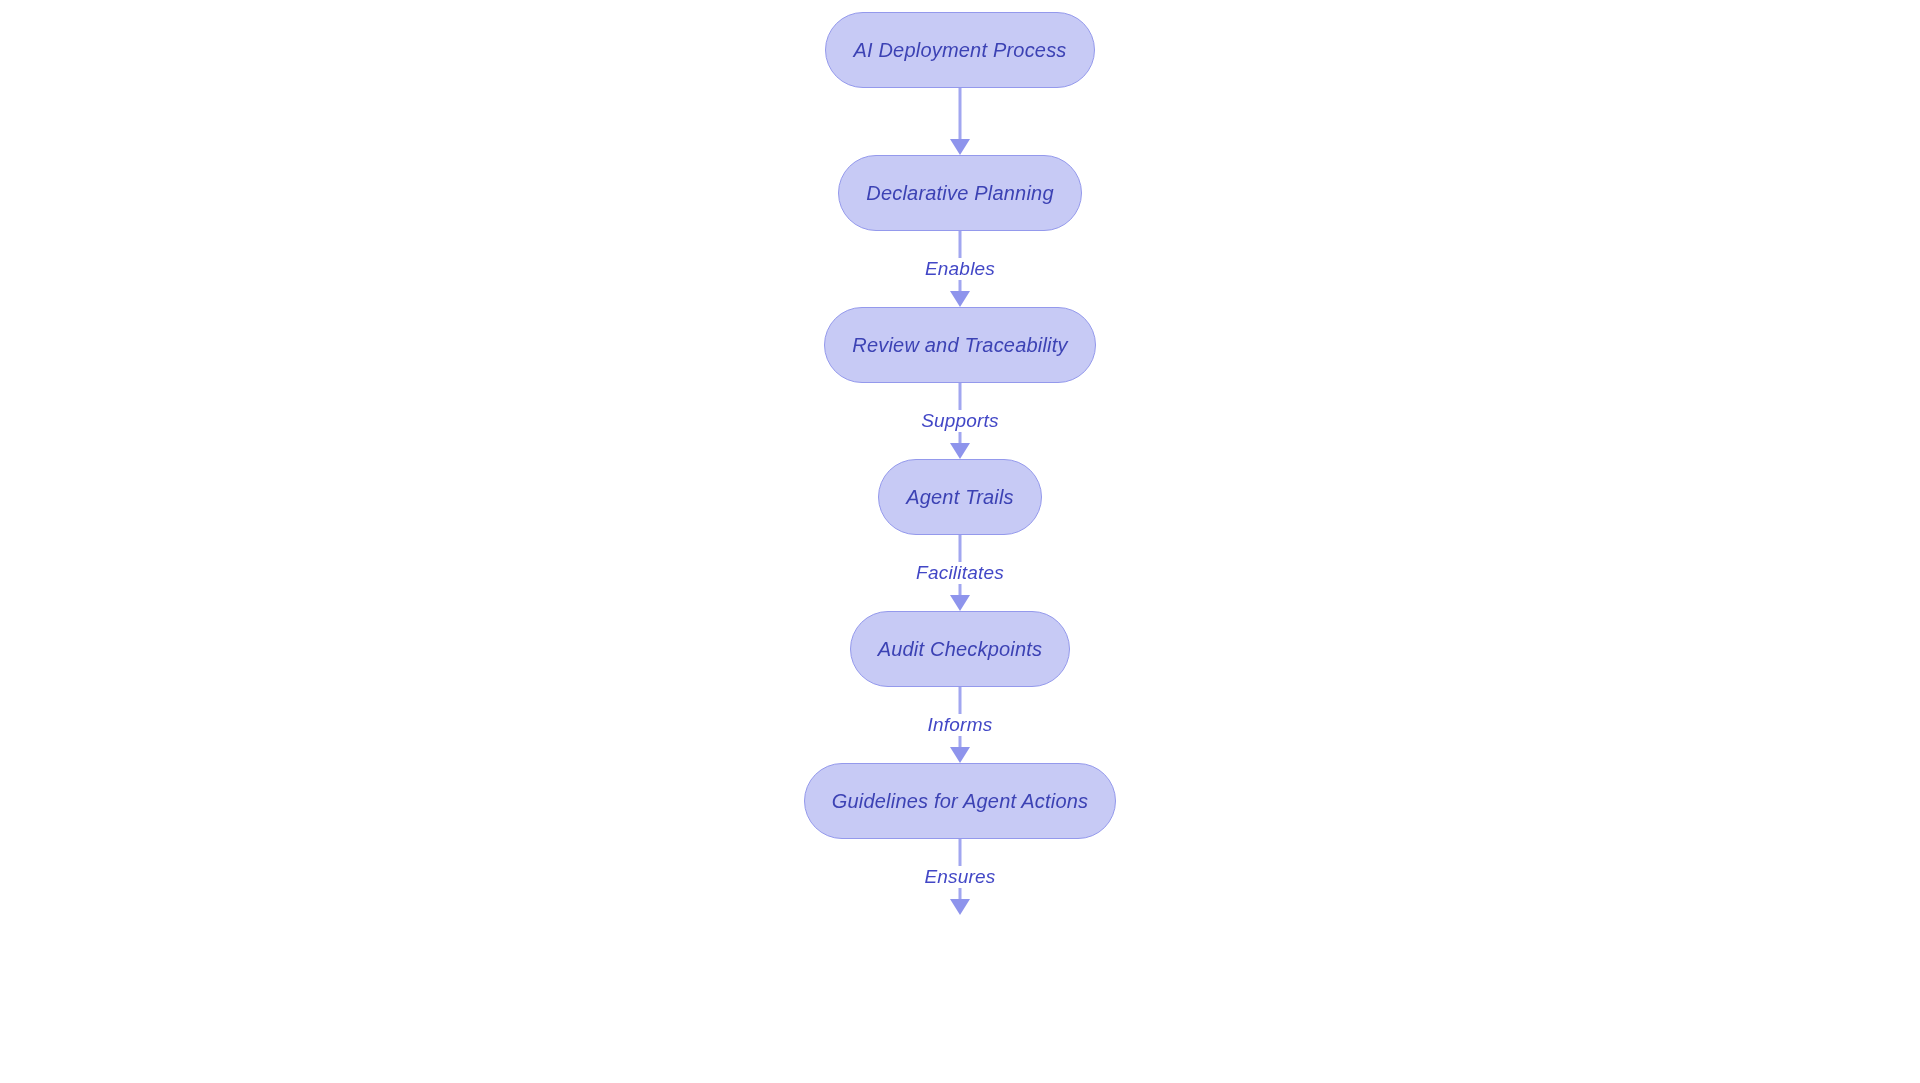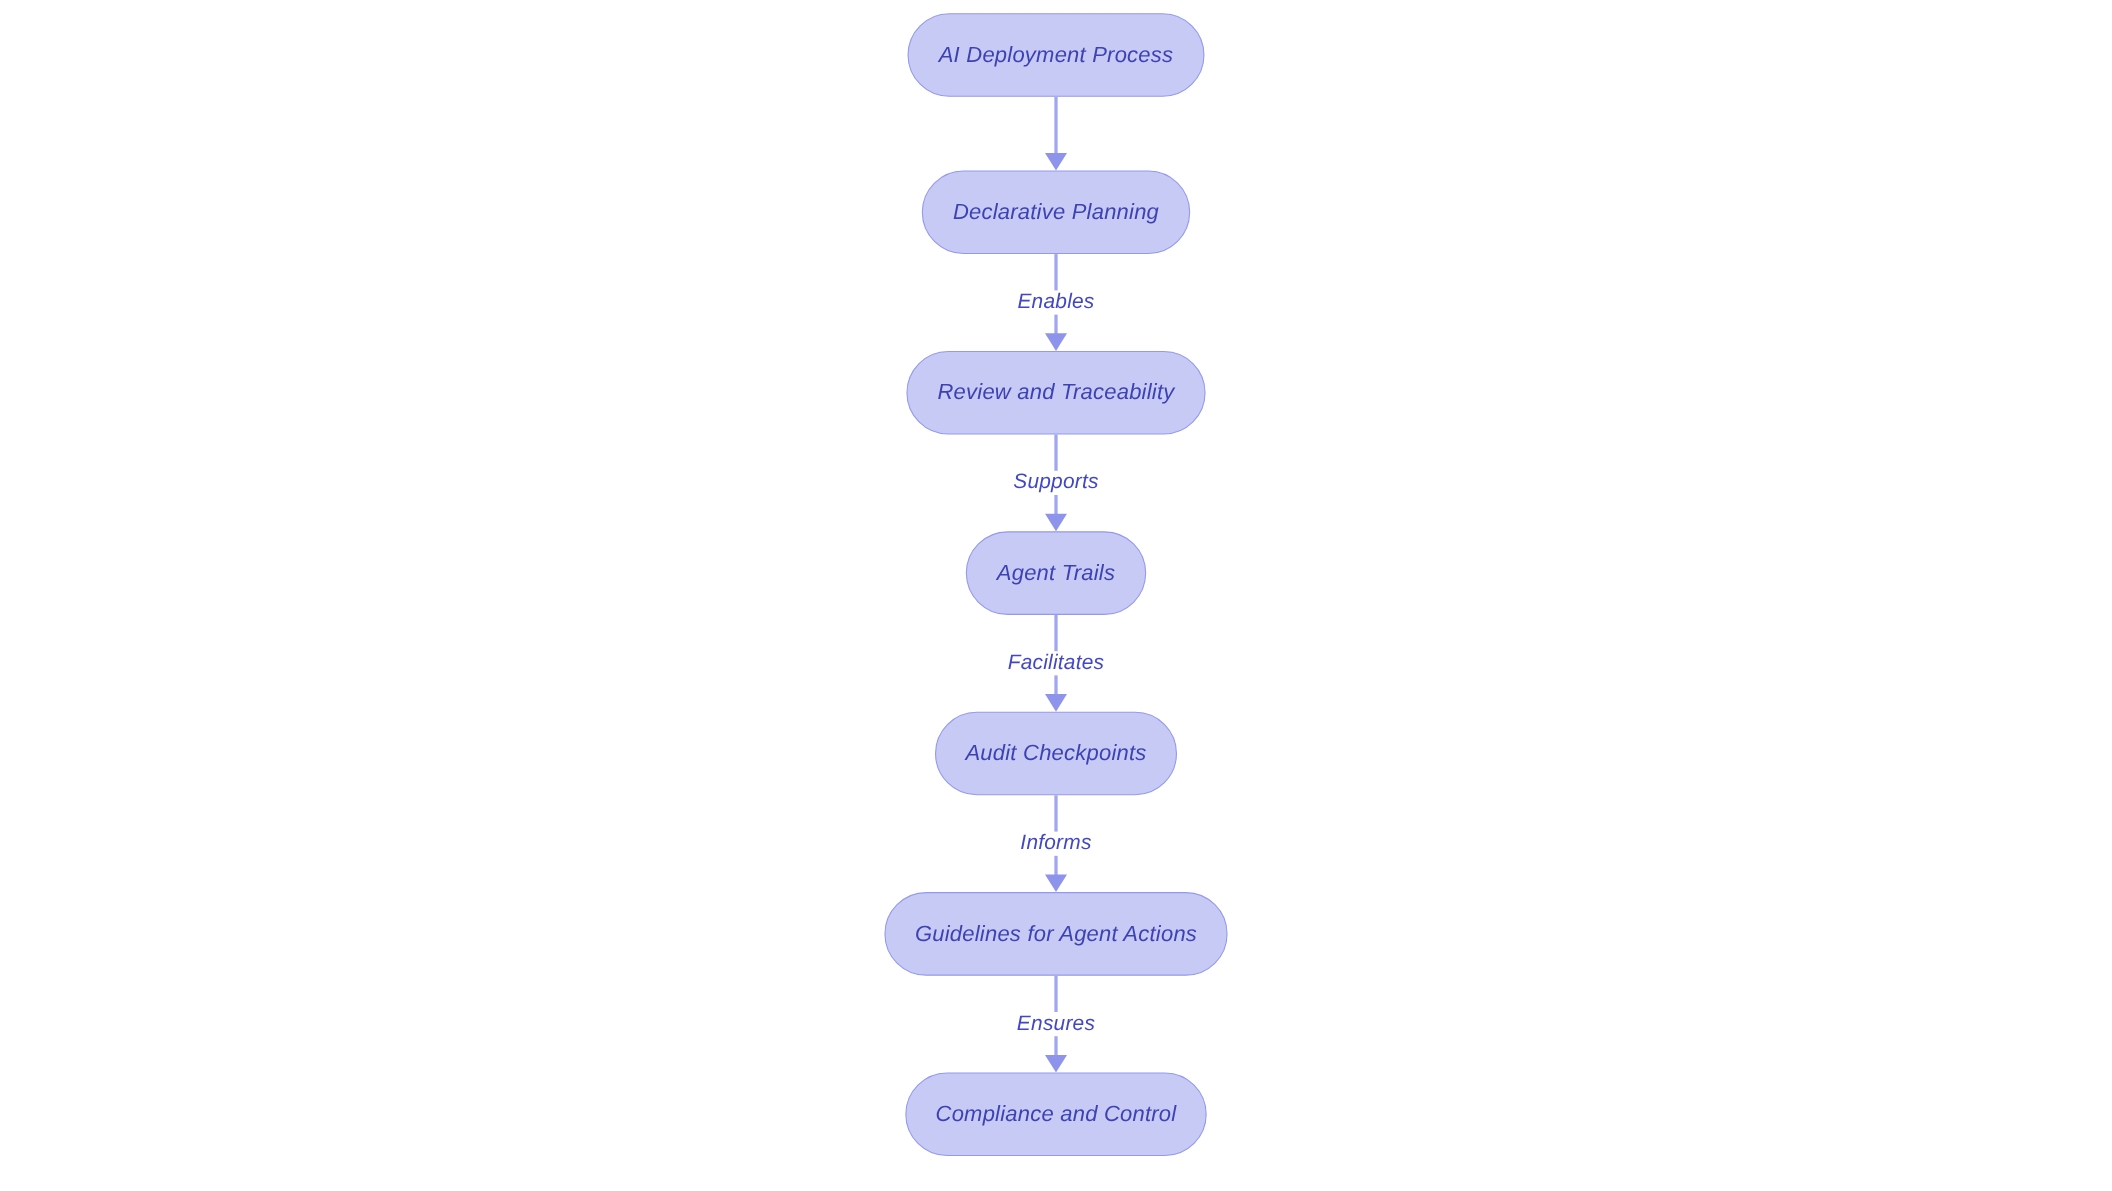--- a/index.html
+++ b/index.html
@@ -46,21 +46,21 @@
   }
   .node-label {
     color: var(--node-text);
     font-size: 20px;
     letter-spacing: 0.2px;
     white-space: nowrap;
   }
   .edge {
     position: relative;
     width: 260px;
-    height: 88px;
+    height: 76px;
     flex: 0 0 auto;
   }
   .edge.edge-short { height: 67px; }
   .edge-line {
     position: absolute;
     left: 50%;
     transform: translateX(-50%);
     top: 0;
     bottom: 13px;
     width: 3px;
@@ -148,17 +148,14 @@
   <div class="node">
     <span class="node-label">Guidelines for Agent Actions</span>
   </div>
 
   <div class="edge">
     <div class="edge-line"></div>
     <div class="edge-label">Ensures</div>
     <div class="edge-arrowhead"></div>
   </div>
 
-  <div class="node">
-    <span class="node-label">Compliance and Control</span>
-  </div>
 </div>
 </div>
 
 </body></html>

